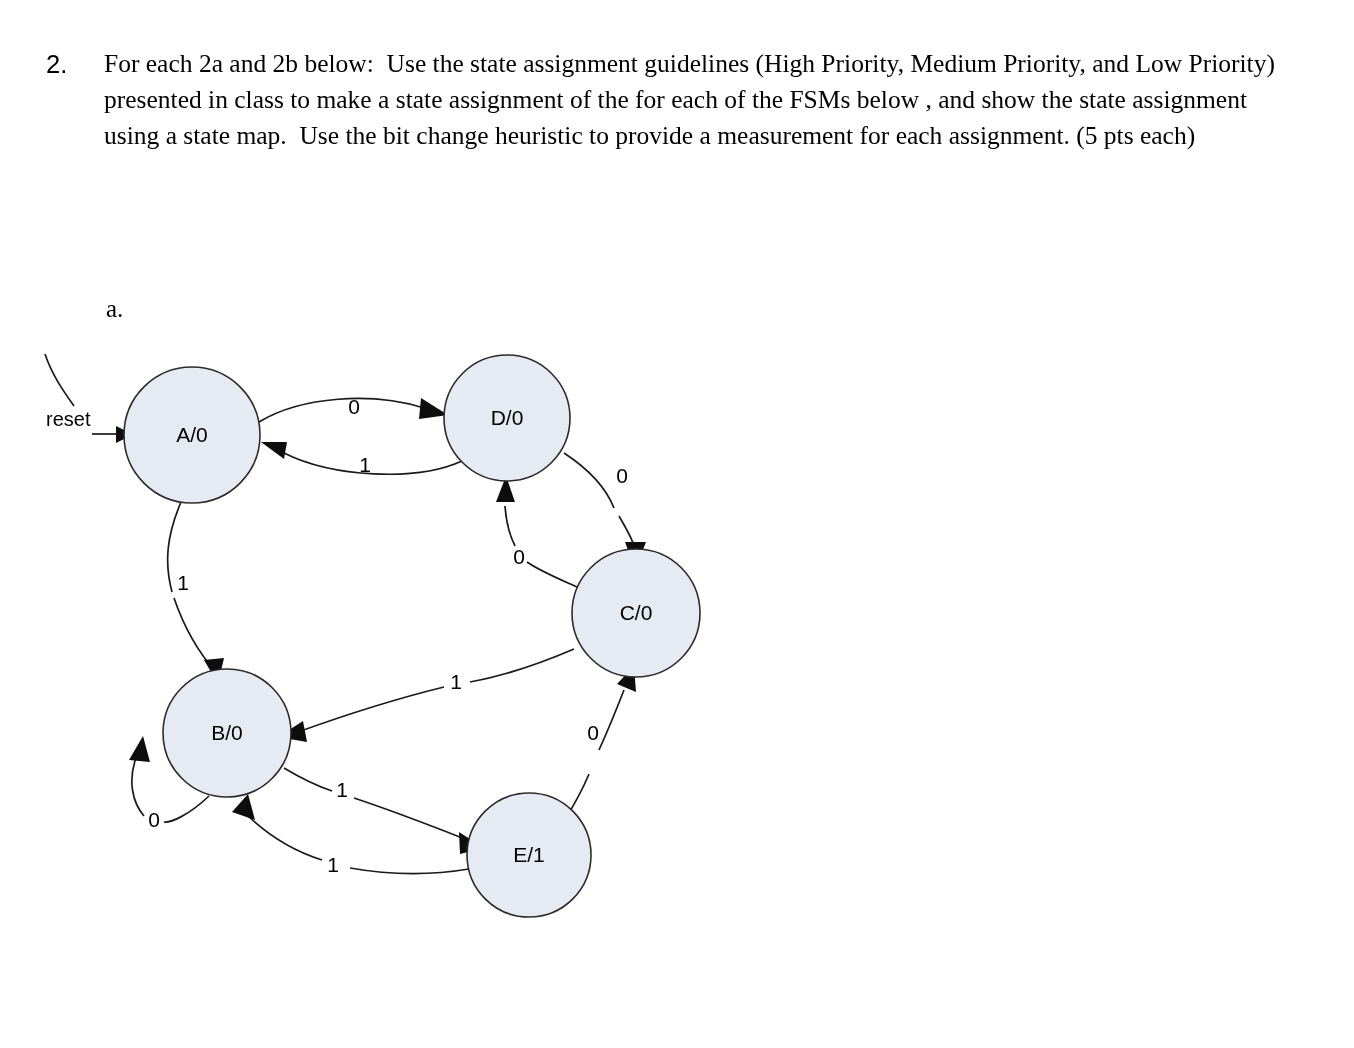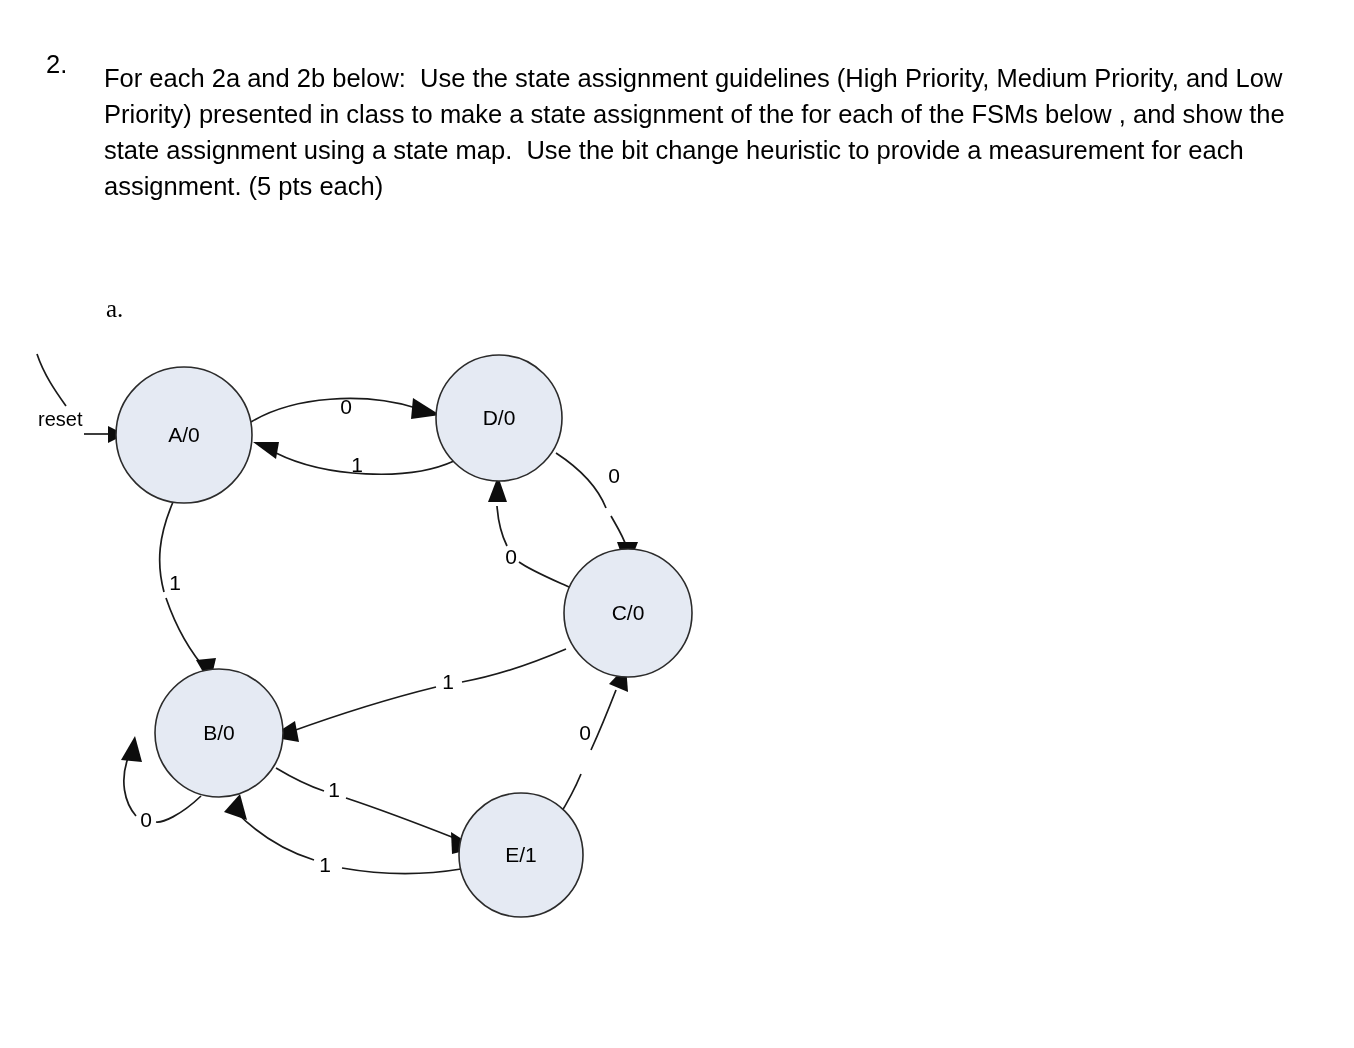--- a/index.html
+++ b/index.html
@@ -26,39 +26,38 @@
     font-size:25.5px;
     line-height:36px;
     color:#000;
     font-family:"Liberation Sans", sans-serif;
   }
   .q-text{
     flex:1 1 auto;
     font-size:25.5px;
     line-height:36px;
     color:#000;
-    font-family:Liberation Sans, sans-serif;
+    font-family:Liberation Serif, serif;
     white-space:pre-wrap;
-    margin-top:14px;
   }
 
   
   .part-label{
     position:absolute;
     left:106px; top:296px;
     font-family:"Liberation Serif", serif;
     font-size:25px;
     line-height:26px;
     color:#000;
   }
 
   
   #fsm-diagram{
     position:absolute;
-    left:4px; top:330px;
+    left:12px; top:330px;
     width:760px;height:620px;
   }
   #fsm-svg{display:block;}
 
   .node-circle{
     fill:#e5eaf3;
     stroke:#2b2b2b;
     stroke-width:1.6;
   }
   .node-label{

